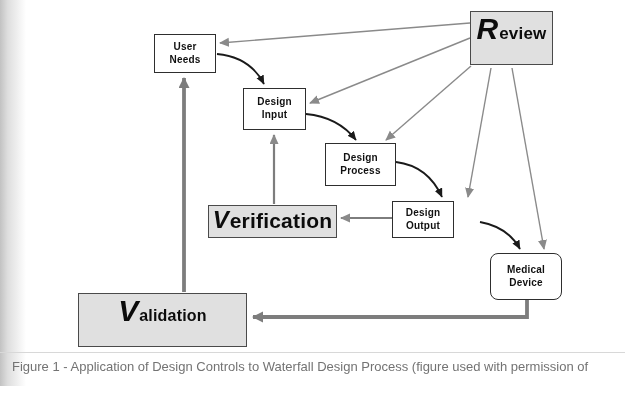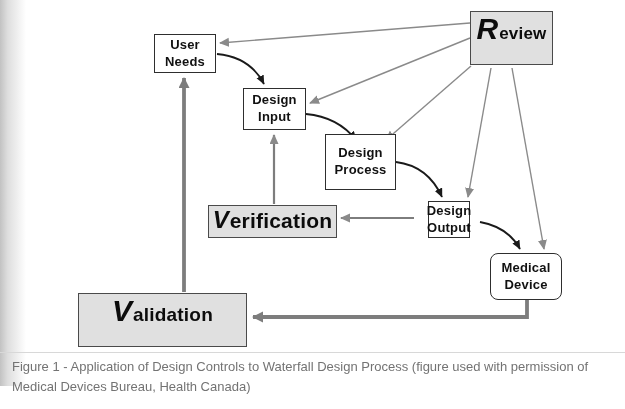--- a/index.html
+++ b/index.html
@@ -5,34 +5,34 @@
   html,body{margin:0;padding:0;background:#fff;}
   body{width:625px;height:409px;position:relative;overflow:hidden;
        font-family:"Liberation Sans","DejaVu Sans",sans-serif;}
   .stage{position:absolute;inset:0;}
   .left-shade{position:absolute;left:0;top:0;width:26px;height:386px;pointer-events:none;
       background:linear-gradient(to right,#c2c2c2 0%,#dedede 30%,rgba(255,255,255,0) 100%);}
   .edges{position:absolute;left:0;top:0;width:625px;height:352px;}
   .node{position:absolute;box-sizing:border-box;display:flex;align-items:center;justify-content:center;
         text-align:center;}
   .small-box{background:#ffffff;border:1.6px solid #2e2e2e;color:#111;
-        font-size:13px;line-height:1.28;font-weight:600;letter-spacing:.2px;padding:2px 3px;}
+        font-size:10px;line-height:1.28;font-weight:600;letter-spacing:.2px;padding:2px 3px;}
   .big-box{background:#e0e0e0;border:1.8px solid #4a4a4a;color:#0c0c0c;align-items:baseline;}
   .big-box .initial{font-style:italic;font-weight:bold;margin-right:1px;}
   .big-box .rest{font-weight:bold;letter-spacing:.2px;}
   #node-review{left:470px;top:11px;width:83px;height:54px;}
   #node-review .initial{font-size:30px;} #node-review .rest{font-size:17px;}
   #node-verification{left:208px;top:205px;width:129px;height:33px;}
   #node-verification .initial{font-size:24px;} #node-verification .rest{font-size:21px;}
   #node-validation{left:78px;top:293px;width:169px;height:54px;}
-  #node-validation .initial{font-size:30px;} #node-validation .rest{font-size:19px;}
+  #node-validation .initial{font-size:30px;} #node-validation .rest{font-size:16px;}
   #node-user-needs{left:154px;top:34px;width:62px;height:39px;}
   #node-design-input{left:243px;top:88px;width:63px;height:42px;}
-  #node-design-process{left:325px;top:134px;width:71px;height:56px;}
-  #node-design-output{left:428px;top:201px;width:42px;height:37px;}
+  #node-design-process{left:325px;top:143px;width:71px;height:43px;}
+  #node-design-output{left:392px;top:201px;width:62px;height:37px;}
   #node-medical-device{left:490px;top:253px;width:72px;height:47px;border-radius:8px;}
   .divider{position:absolute;left:0;top:352px;width:625px;height:1px;background:#d8d8d8;}
   .caption{position:absolute;left:12px;top:357px;width:605px;color:#737373;
            font-size:13px;line-height:20px;}
 </style>
 </head>
 <body>
 
 <div class="stage">
 
@@ -89,16 +89,15 @@
 
   <div class="node big-box" id="node-validation">
     <span class="initial">V</span>
       <span class="rest">alidation</span>
   </div>
 
   <div class="divider"></div>
 
   <div class="caption">
     <div>Figure 1 - Application of Design Controls to Waterfall Design Process (figure used with permission of</div>
-    <div>Medical Devices Bureau, Health Canada)</div>
   </div>
 
 </div>
 
 </body></html>

